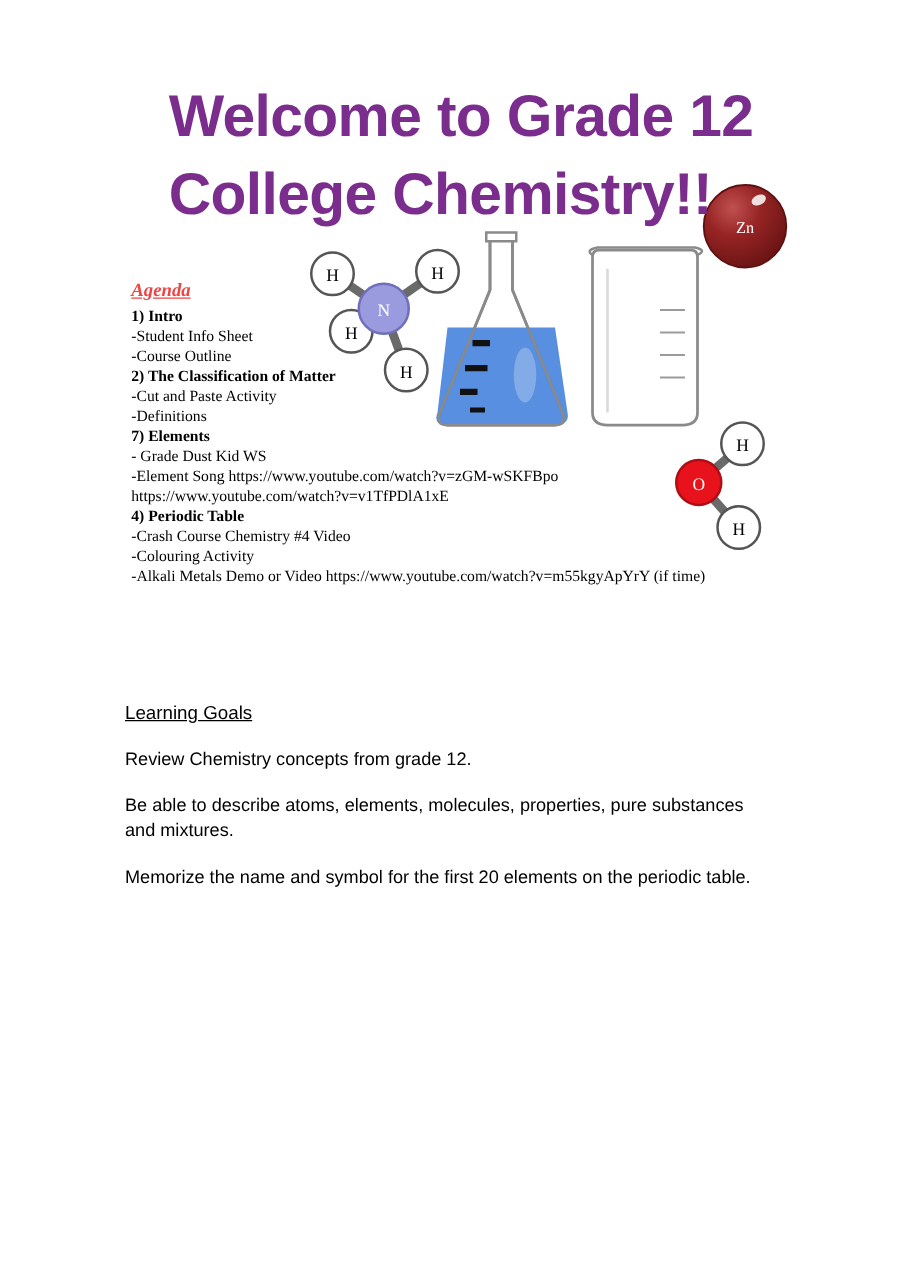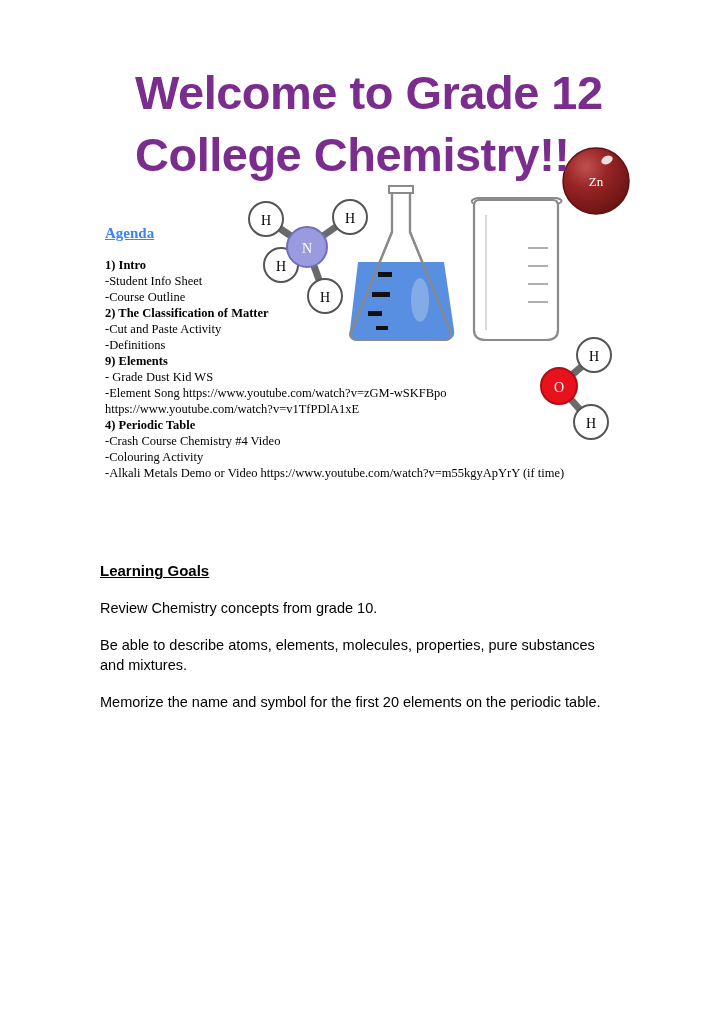--- a/index.html
+++ b/index.html
@@ -45,36 +45,37 @@
     top: 224px;
     width: 530px;
     font-family: "Liberation Serif", serif;
     font-size: 12.5px;
     line-height: 1.28;
     color: #000;
   }
   .agenda-heading {
     font-weight: bold;
     font-size: 15px;
-    color: #3b82f6;
+    color: #ef4444;
     text-decoration: underline;
     font-family: "Liberation Serif", serif;
-    margin-bottom: 14px;
+    margin-bottom: 2px;
     display: block;
+    font-style: italic;
   }
   .agenda-line { display: block; white-space: nowrap; }
   .agenda-line.bold { font-weight: bold; }
 
   
   .lg-heading {
     position: absolute;
     left: 100px;
     top: 562px;
     font-size: 15px;
-    font-weight: bold;
+    font-weight: normal;
     text-decoration: underline;
     font-family: "Liberation Sans", sans-serif;
     text-align: center;
   }
   .lg-body {
     position: absolute;
     left: 100px;
     top: 598px;
     width: 505px;
     font-size: 14.5px;
@@ -178,30 +179,30 @@
   </div>
 
   <div class="agenda">
     <span class="agenda-heading">Agenda</span>
     <span class="agenda-line bold">1) Intro</span>
     <span class="agenda-line">-Student Info Sheet</span>
     <span class="agenda-line">-Course Outline</span>
     <span class="agenda-line bold">2) The Classification of Matter</span>
     <span class="agenda-line">-Cut and Paste Activity</span>
     <span class="agenda-line">-Definitions</span>
-    <span class="agenda-line bold">9) Elements</span>
+    <span class="agenda-line bold">7) Elements</span>
     <span class="agenda-line">- Grade Dust Kid WS</span>
     <span class="agenda-line">-Element Song https://www.youtube.com/watch?v=zGM-wSKFBpo</span>
     <span class="agenda-line">https://www.youtube.com/watch?v=v1TfPDlA1xE</span>
     <span class="agenda-line bold">4) Periodic Table</span>
     <span class="agenda-line">-Crash Course Chemistry #4 Video</span>
     <span class="agenda-line">-Colouring Activity</span>
     <span class="agenda-line">-Alkali Metals Demo or Video https://www.youtube.com/watch?v=m55kgyApYrY (if time)</span>
   </div>
 
   <div class="lg-heading">Learning Goals</div>
   <div class="lg-body">
-    <p>Review Chemistry concepts from grade 10.</p>
+    <p>Review Chemistry concepts from grade 12.</p>
     <p>Be able to describe atoms, elements, molecules, properties, pure substances and mixtures.</p>
     <p>Memorize the name and symbol for the first 20 elements on the periodic table.</p>
   </div>
 
 </div>
 
 </body></html>

